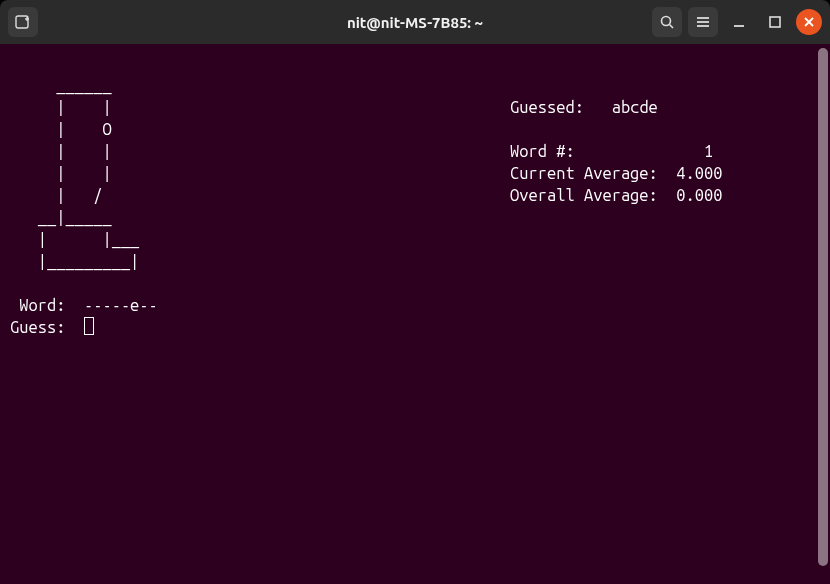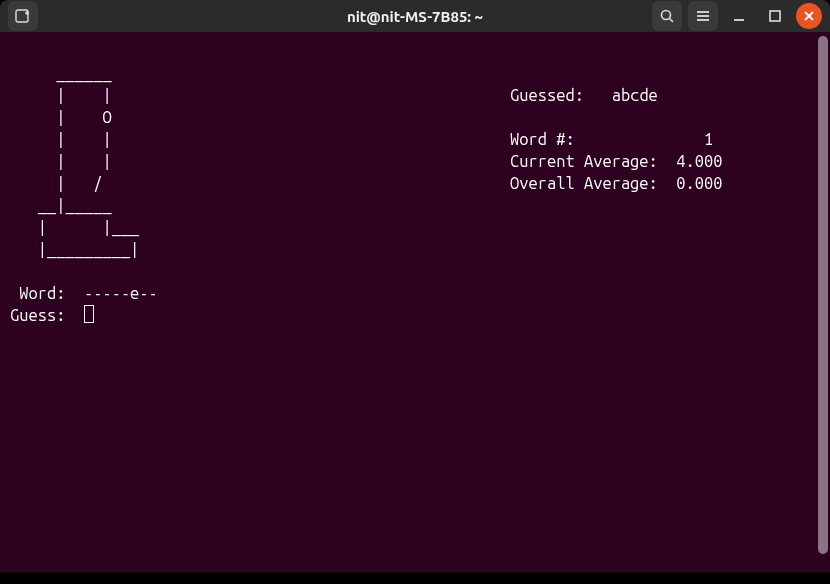--- a/index.html
+++ b/index.html
@@ -5,21 +5,21 @@
     * { margin: 0; padding: 0; box-sizing: border-box; }
     body {
       width: 830px;
       height: 584px;
       background: #000;
       font-family: "Ubuntu Mono", "DejaVu Sans Mono", monospace;
       overflow: hidden;
       position: relative;
     }
     .titlebar {
-      height: 32px;
+      height: 44px;
       background: #2b2b2b;
       display: flex;
       align-items: center;
       padding: 14px 8px;
       color: #eee;
       position: relative;
       border-top-left-radius: 8px;
       border-top-right-radius: 8px;
     }
     .tb-left, .tb-right {

